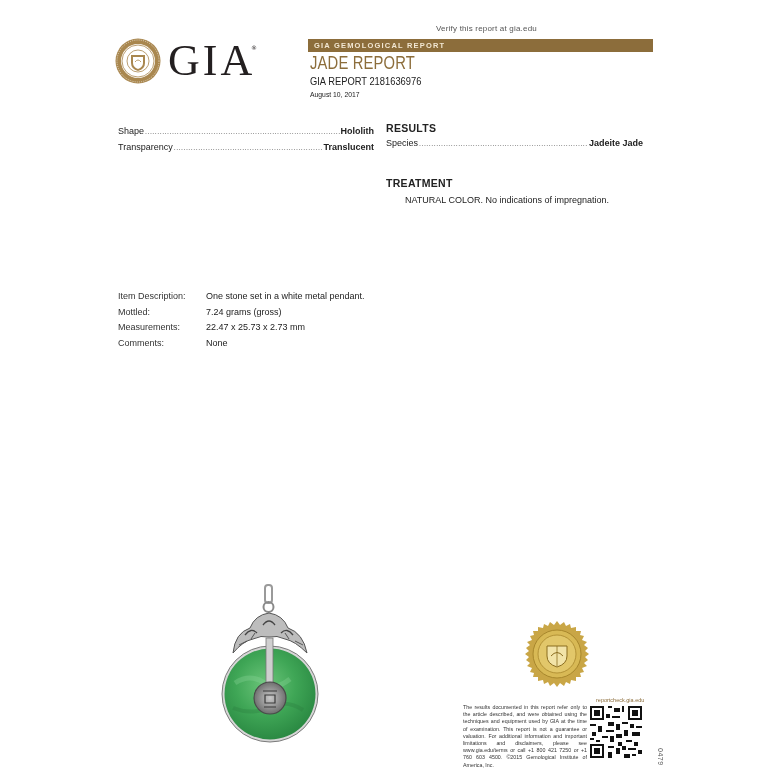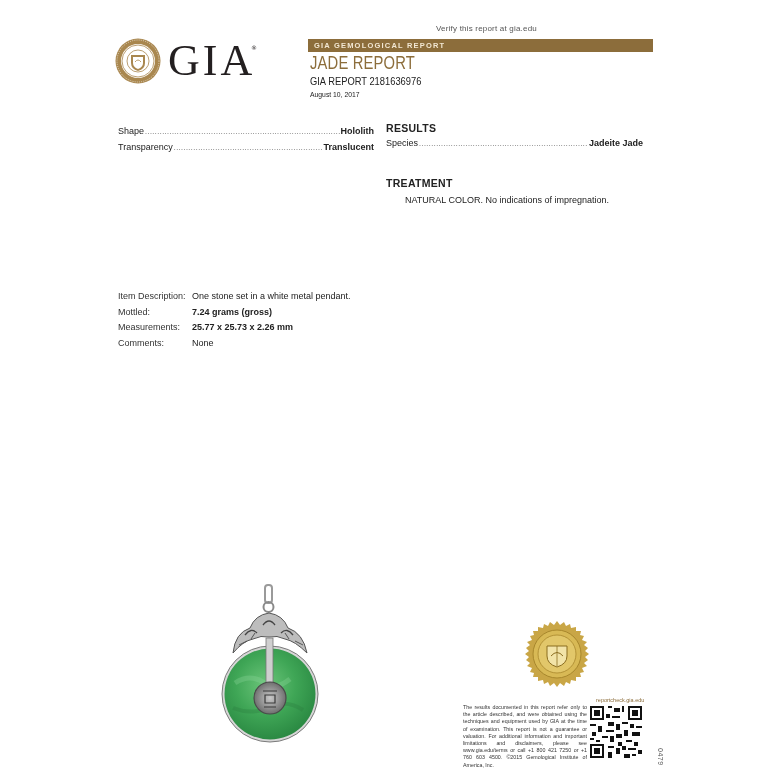--- a/index.html
+++ b/index.html
@@ -24,23 +24,23 @@
   .row .dots { flex:1; overflow:hidden; white-space:nowrap; color:#444; letter-spacing:0.5px; font-size:7px; margin:0 1px; }
   .row .val { font-weight:bold; white-space:nowrap; }
 
   .details { left:118px; top:121px; width:256px; }
   .results { left:386px; top:122px; width:257px; }
   .treatment { left:386px; top:177px; width:260px; }
   .treat-text { font-size:9px; font-family:"Liberation Sans", sans-serif; margin-top:6px;padding-left:19px; }
 
   .info { left:118px; top:288px; font-family:"Liberation Sans", sans-serif; font-size:9px; }
   .info-row { display:flex; height:15.7px; align-items:center; }
-  .info-row .k { width:74px; color:#333; }
+  .info-row .k { width:88px; color:#333; }
   .info-row .v { color:#222; }
-  .info-row .v.b { font-weight:bold; }
+  .info-row .v.b { font-weight:normal; }
 
   
   .pendant { left:215px; top:583px; width:110px; height:165px; }
 
   .seal-big { left:523px; top:620px; width:68px; height:68px; }
 
   .rc-link { left:596px; top:697px; font-size:5.5px; color:#8c6d3b; font-family:"Liberation Sans", sans-serif; }
   .disclaimer { left:463px; top:704px; width:124px; font-size:5.3px; line-height:7.2px; color:#333; font-family:"Liberation Sans", sans-serif; text-align:justify; }
   .qr { left:590px; top:706px; width:52px; height:52px; }
   .serial { left:664px; top:748px; font-size:7px; color:#555; transform:rotate(90deg); transform-origin:left top; font-family:"Liberation Sans", sans-serif; letter-spacing:0.5px; }
@@ -107,21 +107,21 @@
   <div class="info-row">
     <span class="k">Item Description:</span>
     <span class="v">One stone set in a white metal pendant.</span>
   </div>
   <div class="info-row">
     <span class="k">Mottled:</span>
     <span class="v b">7.24 grams (gross)</span>
   </div>
   <div class="info-row">
     <span class="k">Measurements:</span>
-    <span class="v b">25.77 x 25.73 x 2.26 mm</span>
+    <span class="v b">22.47 x 25.73 x 2.73 mm</span>
   </div>
   <div class="info-row">
     <span class="k">Comments:</span>
     <span class="v">None</span>
   </div>
 </div>
 
 <div class="abs pendant">
   <svg width="110" height="165" viewBox="0 0 110 165">
     <defs>

